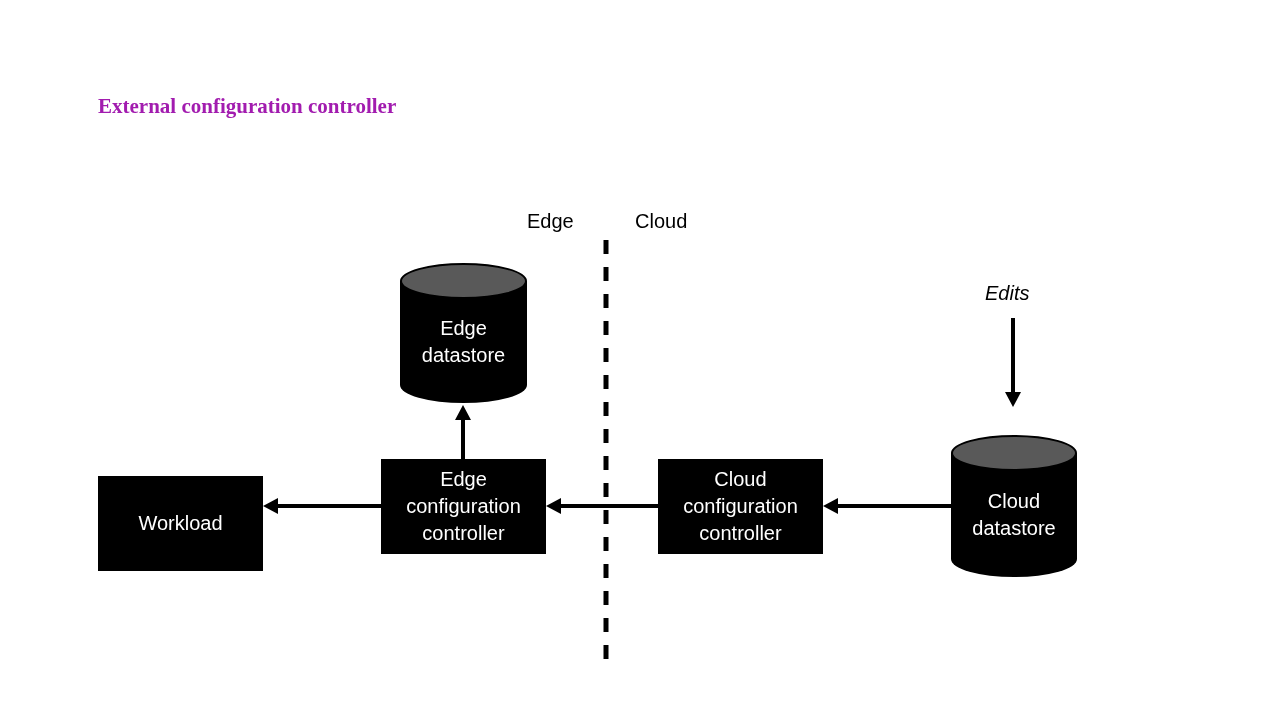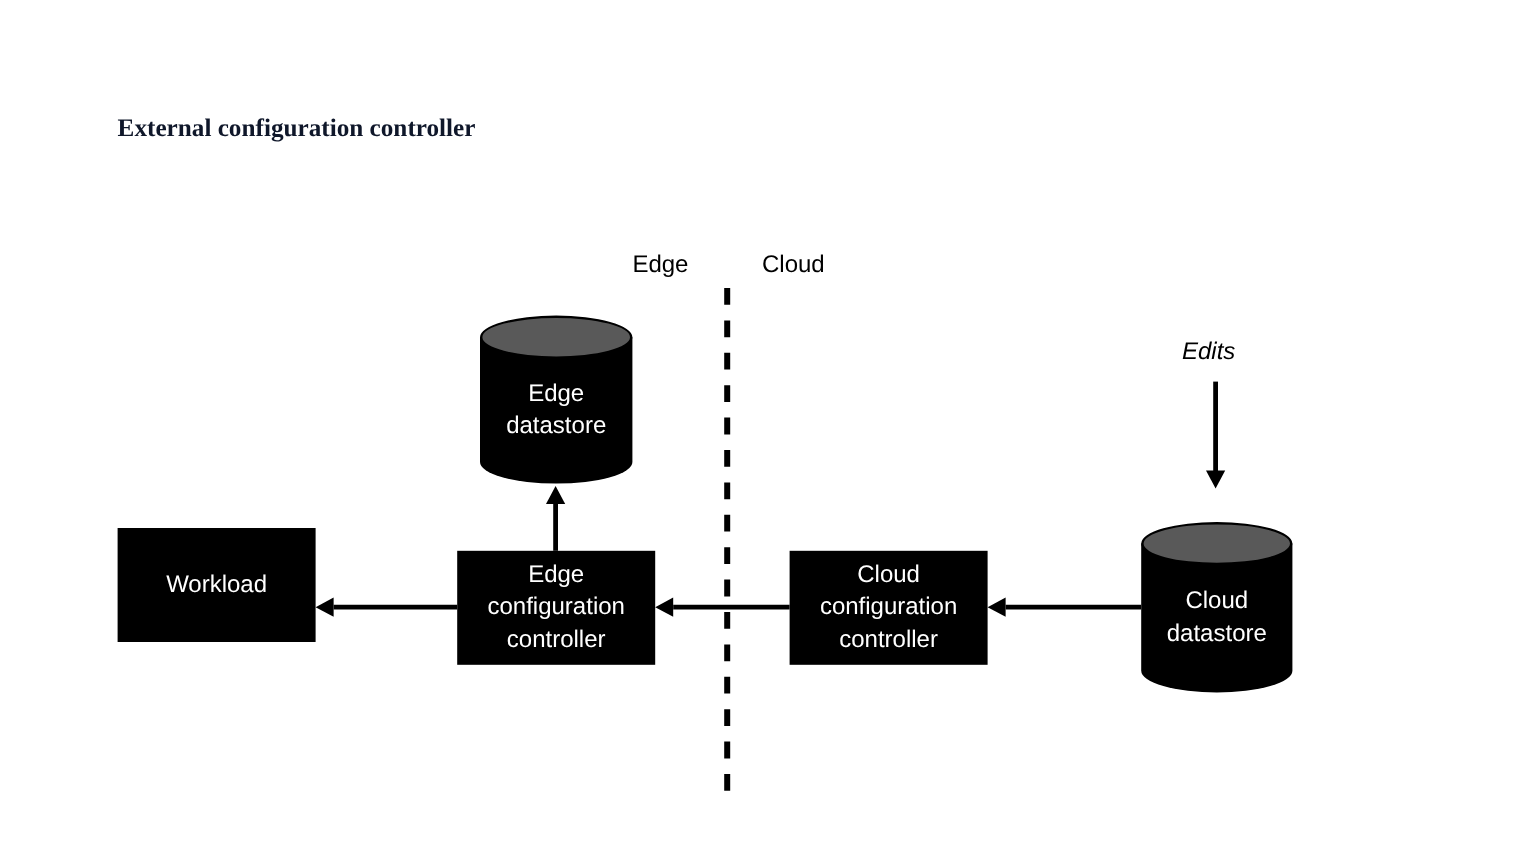--- a/index.html
+++ b/index.html
@@ -17,21 +17,21 @@
     color: #000000;
   }
   .title {
     position: absolute;
     left: 98px;
     top: 94px;
     margin: 0;
     font-family: "Liberation Serif", serif;
     font-weight: bold;
     font-size: 21px;
-    color: #0f172a;
+    color: #a21caf;
     white-space: nowrap;
   }
   .region-label, .annotation {
     position: absolute;
     font-size: 20px;
     line-height: 24px;
     color: #000000;
     white-space: nowrap;
   }
   .region-label.edge { left: 527px; top: 209px; }
@@ -53,21 +53,21 @@
     height: 95px;
     background: #000000;
     color: #ffffff;
     display: flex;
     align-items: center;
     justify-content: center;
     text-align: center;
     font-size: 20px;
     line-height: 27px;
   }
-  .box.workload { left: 98px; top: 440px; align-items: center; }
+  .box.workload { left: 98px; top: 476px; align-items: center; }
   .box.edge-controller { left: 381px; top: 459px; }
   .box.cloud-controller { left: 658px; top: 459px; }
 
   .cylinder {
     position: absolute;
   }
   .cylinder.edge-ds { left: 400px; top: 263px; width: 127px; height: 140px; }
   .cylinder.cloud-ds { left: 951px; top: 435px; width: 126px; height: 142px; }
   .cyl-body {
     position: absolute;

